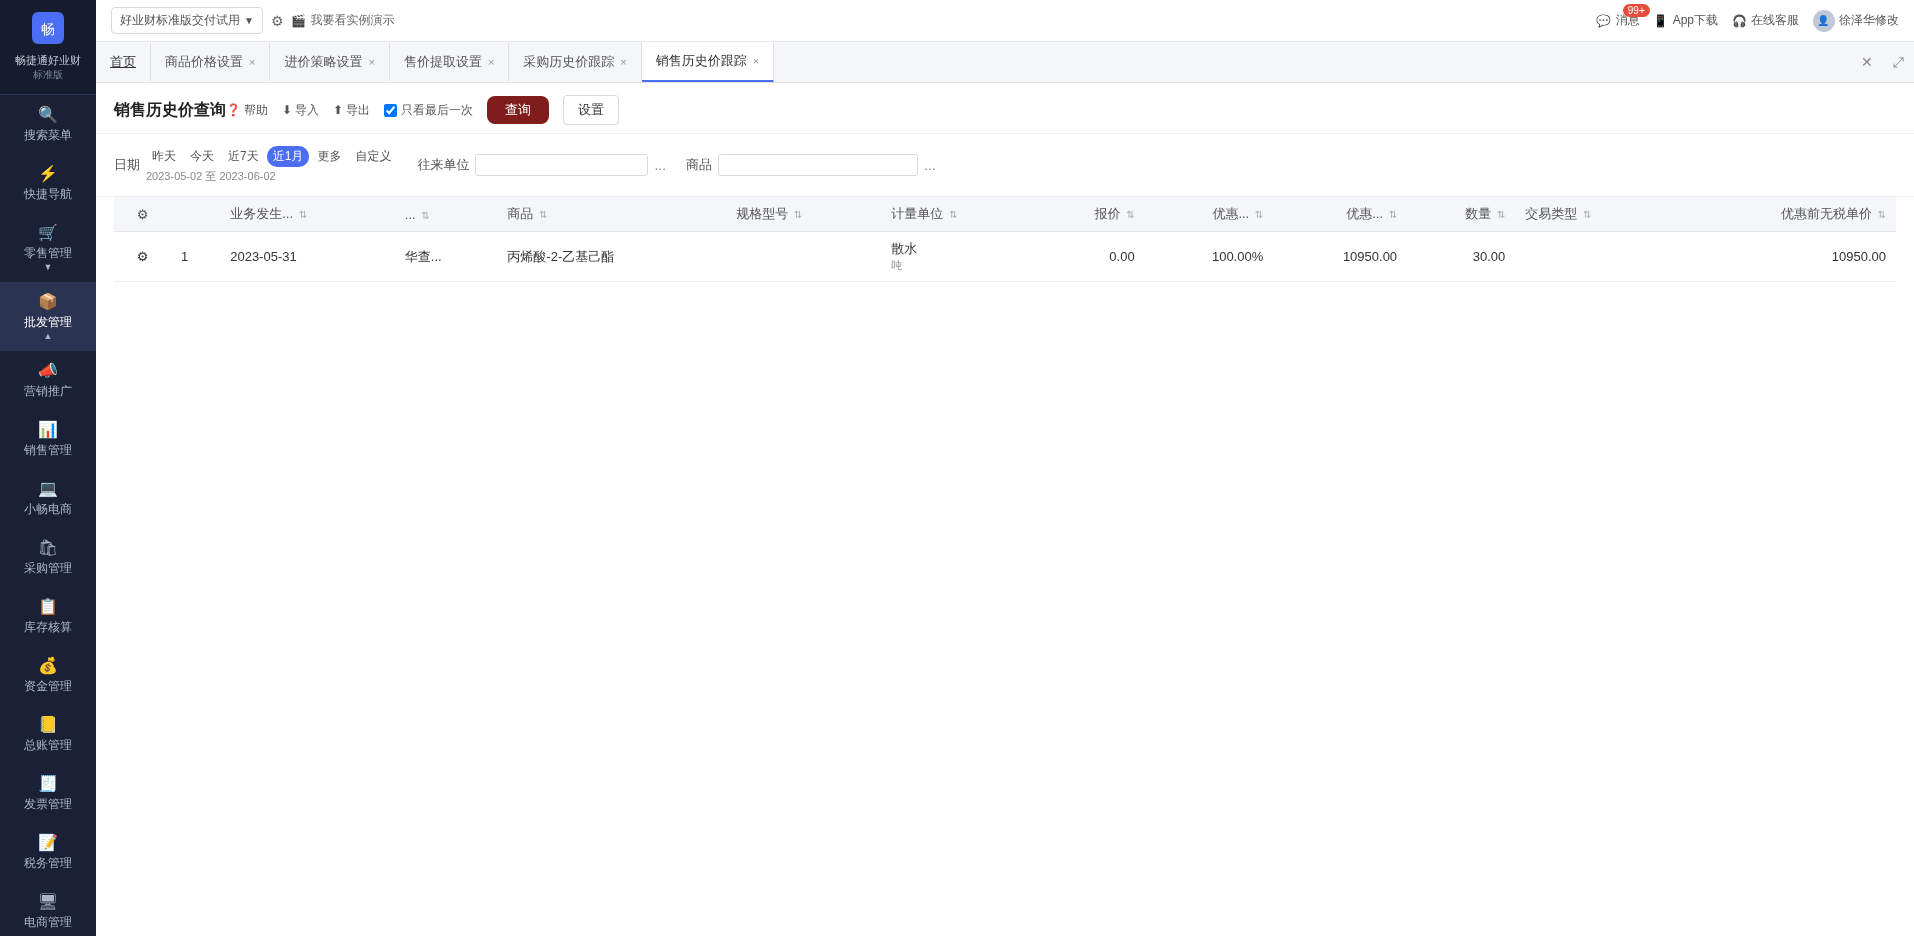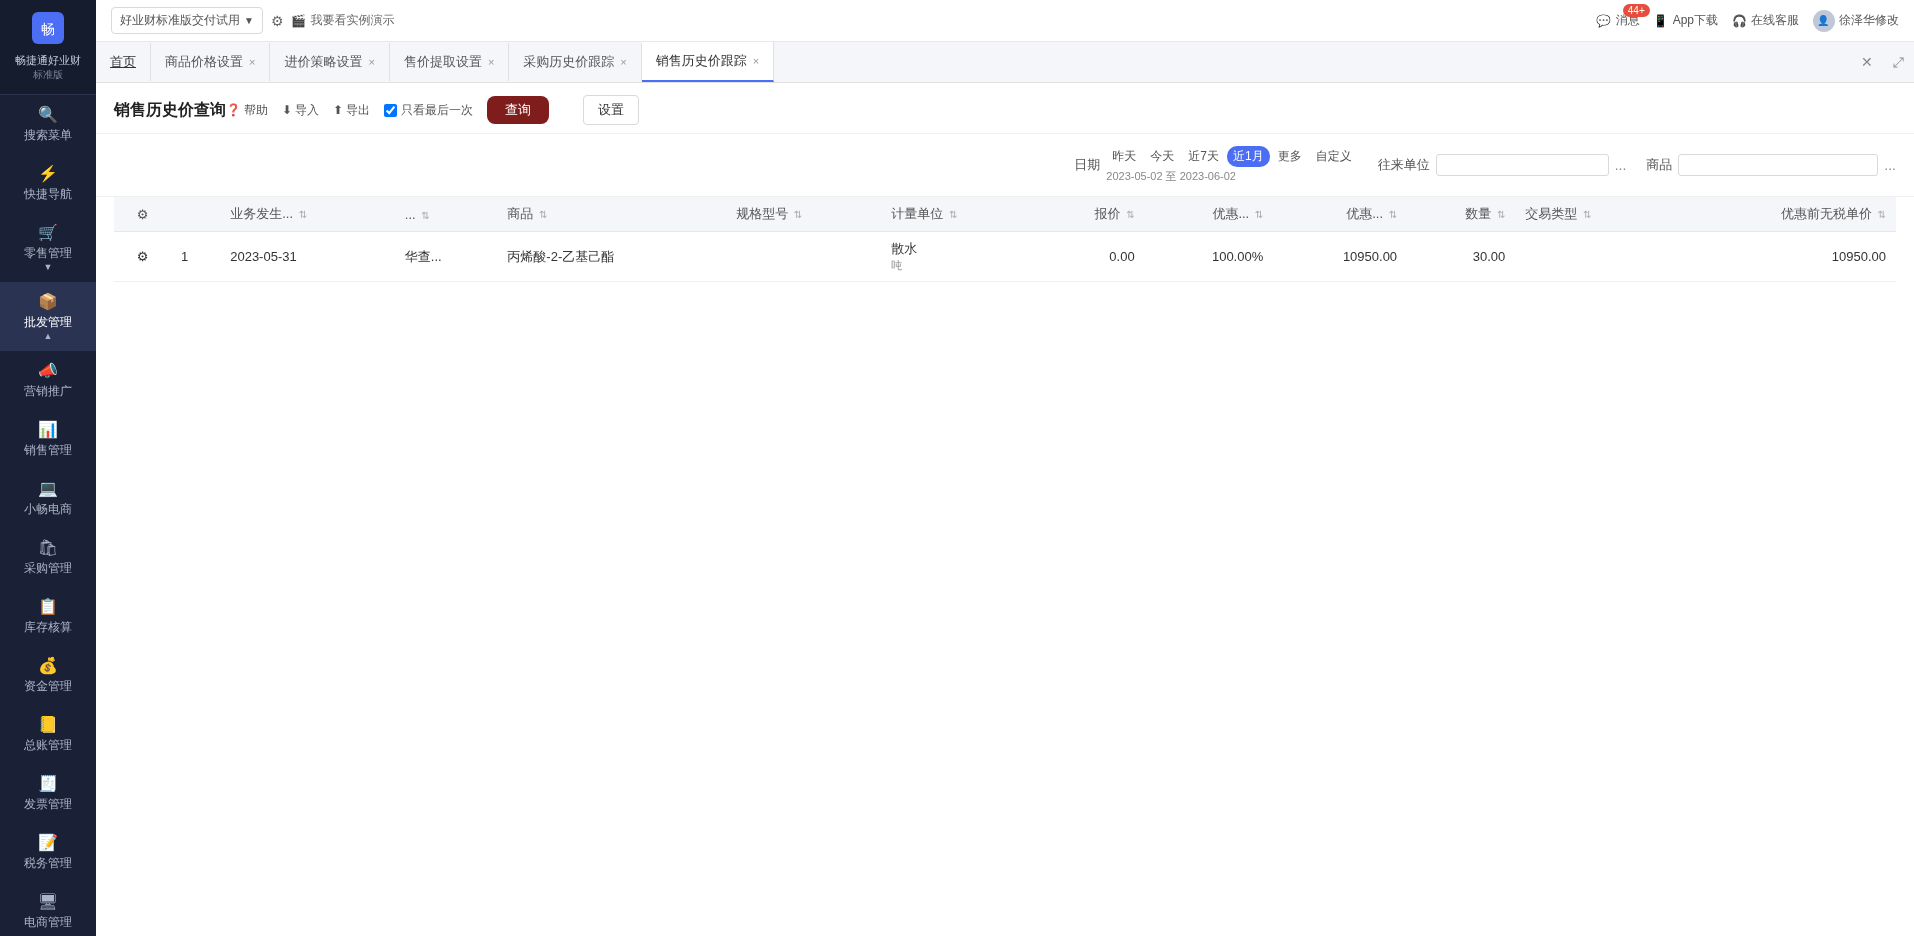--- a/index.html
+++ b/index.html
@@ -42,25 +42,25 @@
 
     
     .content { flex: 1; background: #fff; overflow: auto; padding: 0; display: flex; flex-direction: column; }
 
     
     .page-header { display: flex; align-items: center; justify-content: flex-start; padding: 12px 18px 8px 18px; border-bottom: 1px solid #f0f0f0; }
     .page-title { font-size: 16px; font-weight: 600; color: #222; }
     .page-actions { display: flex; align-items: center; gap: 14px; font-size: 12px; color: #555; }
     .page-actions span { display: flex; align-items: center; gap: 3px; cursor: pointer; }
     .page-actions .query-btn { background: #7f1d1d; color: #fff; border: none; border-radius: 8px; padding: 5px 18px; cursor: pointer; font-size: 13px; }
-    .page-actions .setting-btn { background: #fff; color: #333; border: 1px solid #d9d9d9; border-radius: 4px; padding: 5px 14px; cursor: pointer; font-size: 13px; margin-left: 20px; }
+    .page-actions .setting-btn { background: #fff; color: #333; border: 1px solid #d9d9d9; border-radius: 4px; padding: 5px 14px; cursor: pointer; font-size: 13px; }
     .checkbox-item { display: flex; align-items: center; gap: 4px; cursor: pointer; }
 
     
-    .filter-bar { padding: 12px 18px; display: flex; align-items: center; gap: 20px; flex-wrap: wrap; border-bottom: 1px solid #f0f0f0; justify-content: flex-end; }
+    .filter-bar { padding: 12px 18px; display: flex; align-items: center; gap: 20px; flex-wrap: wrap; border-bottom: 1px solid #f0f0f0; }
     .filter-group { display: flex; align-items: center; gap: 6px; font-size: 13px; }
     .filter-label { color: #555; white-space: nowrap; }
     .date-opt { padding: 2px 6px; border-radius: 3px; cursor: pointer; color: #555; font-size: 12px; }
     .date-opt.active { background: #4c6ef5; color: #fff; border-radius: 10px; }
     .date-range { font-size: 11px; color: #888; margin-top: 2px; }
     .filter-input { border: 1px solid #d9d9d9; border-radius: 3px; padding: 3px 8px; font-size: 12px; color: #555; min-width: 120px; }
     .filter-dots { color: #888; cursor: pointer; font-size: 14px; }
 
     
     .table-wrap { padding: 0 18px 18px; flex: 1; overflow: auto; }
@@ -159,21 +159,21 @@
       <span class="gear-btn">⚙</span>
       <div class="demo-btn">
         <span>🎬</span>
         <span>我要看实例演示</span>
       </div>
     </div>
     <div class="topbar-right">
       <div class="badge-item">
         <span>💬</span>
         <span>消息</span>
-        <span class="badge">44+</span>
+        <span class="badge">99+</span>
       </div>
       <div class="badge-item">
         <span>📱</span>
         <span>App下载</span>
       </div>
       <div class="badge-item">
         <span>🎧</span>
         <span>在线客服</span>
       </div>
       <div class="user-info">

